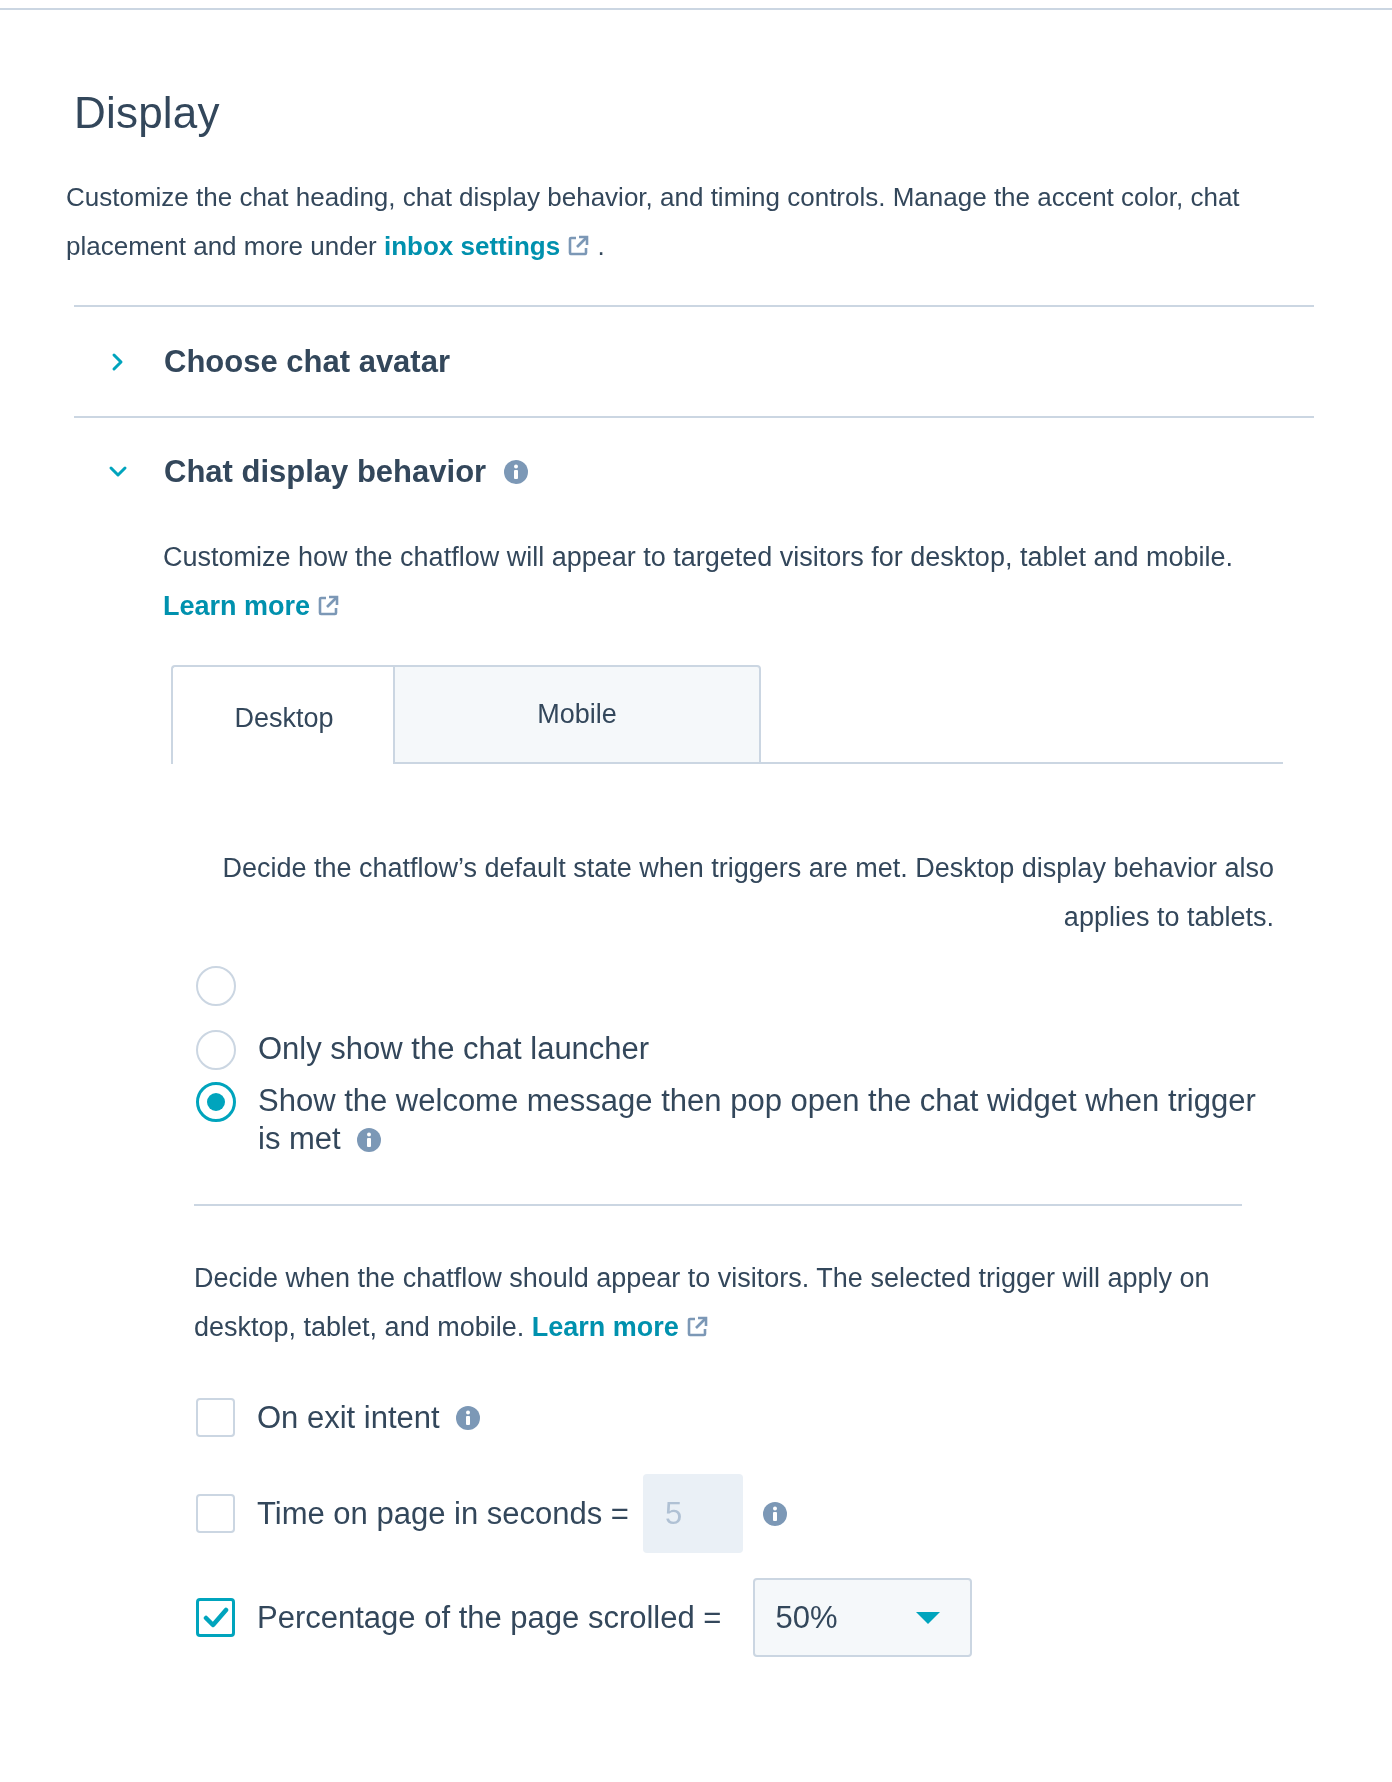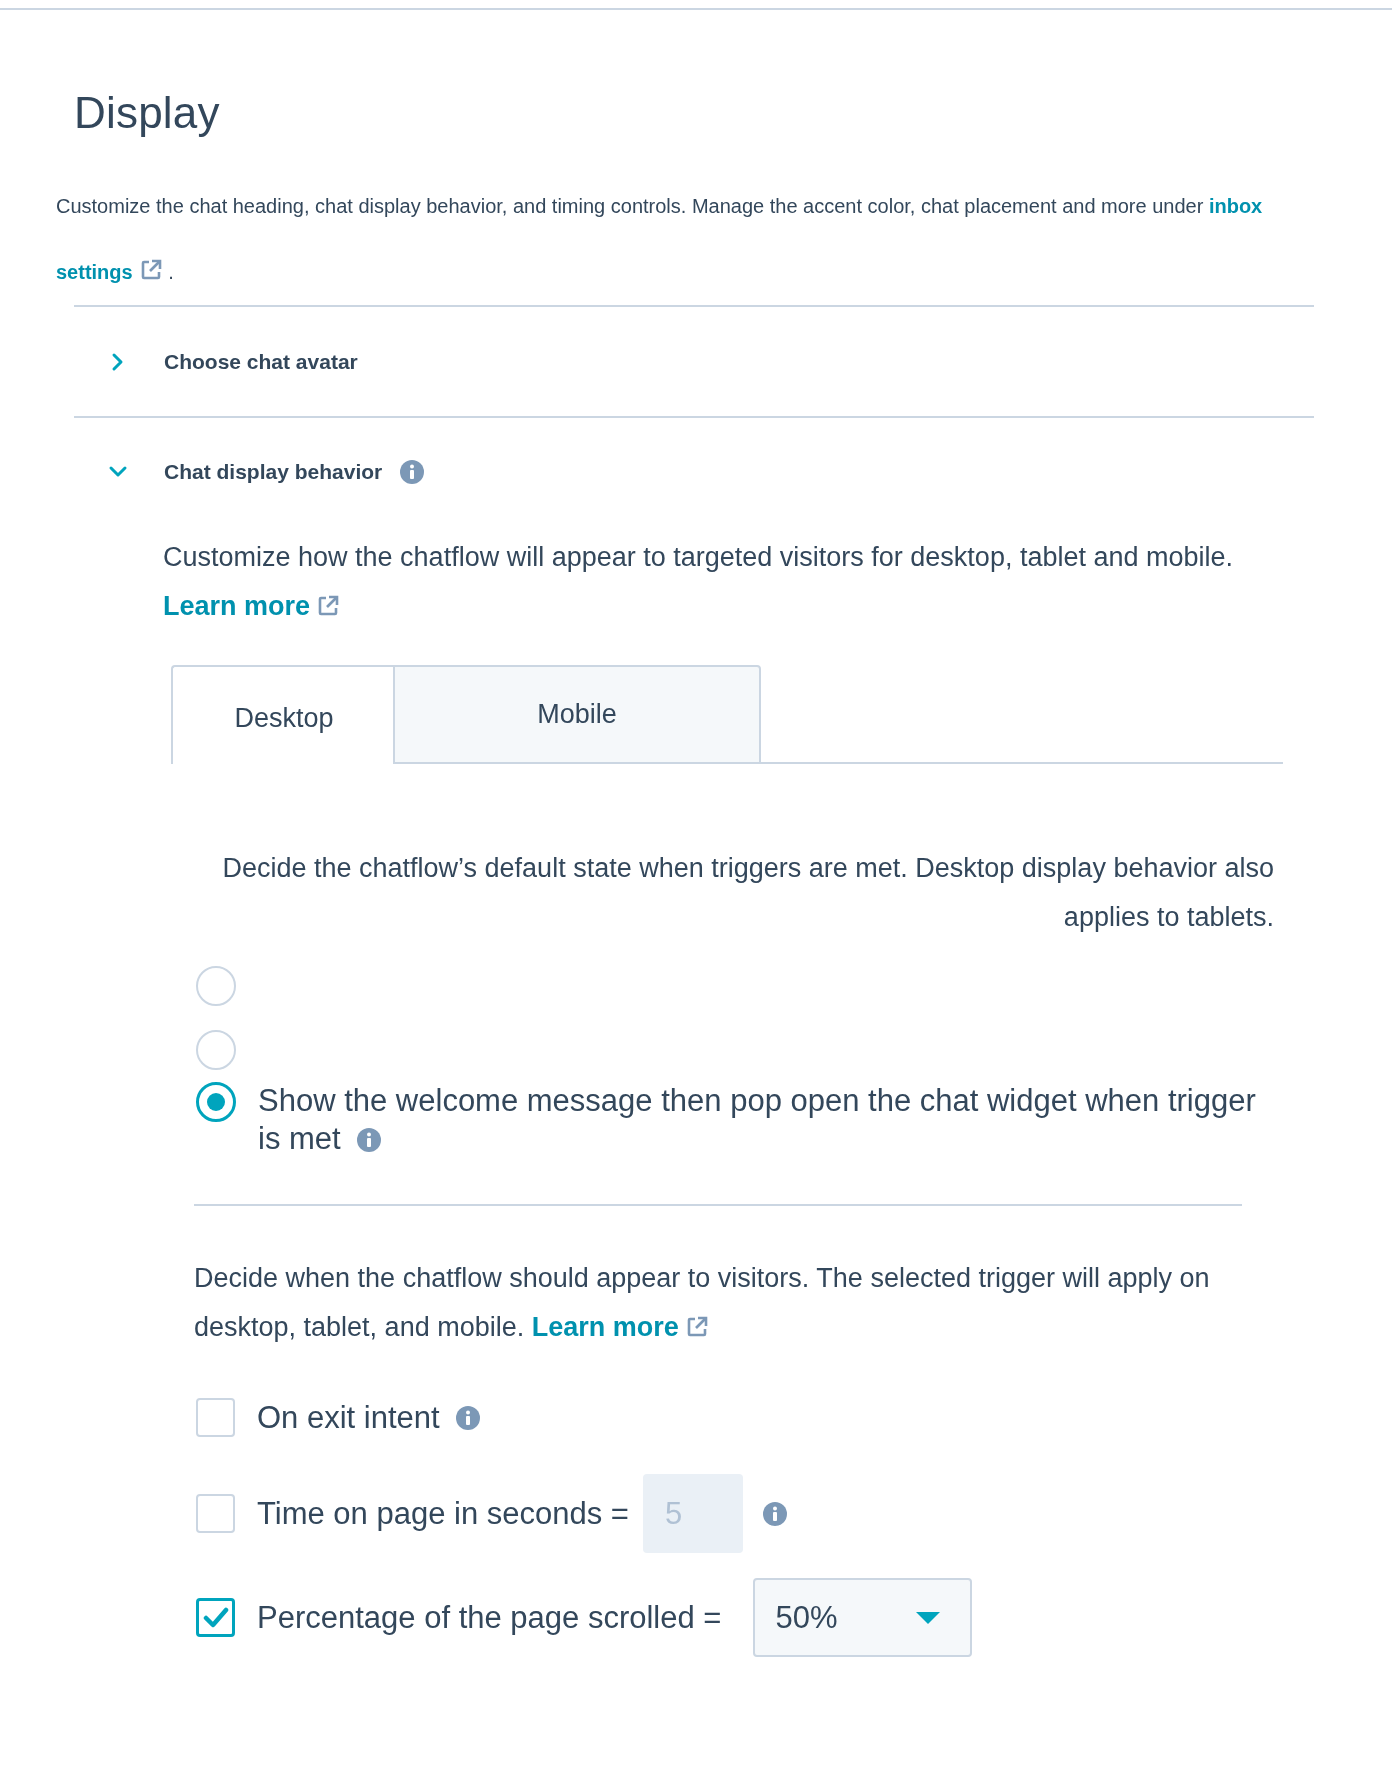--- a/index.html
+++ b/index.html
@@ -5,29 +5,29 @@
     * { box-sizing: border-box; margin: 0; padding: 0; }
     html, body {
       width: 1392px; height: 1782px; background: #ffffff; overflow: hidden;
       font-family: "Liberation Sans", "DejaVu Sans", sans-serif;
       color: #33475b;
     }
     .page { position: relative; width: 1392px; height: 1782px; border-radius: 9px; }
     .top-border { position: absolute; left: 0; top: 8px; width: 1392px; height: 2px; background: #cbd6e2; }
 
     .title { position: absolute; left: 74px; top: 88px; font-size: 44px; font-weight: 400; color: #33475b; letter-spacing: 0.2px; }
-    .intro { position: absolute; left: 56px; top: 173px; width: 1250px; font-size: 20px; line-height: 66px; color: #33475b; }
+    .intro { position: absolute; left: 66px; top: 173px; width: 1250px; font-size: 26px; line-height: 49px; color: #33475b; }
     a.link { color: #0091ae; font-weight: 700; text-decoration: none; }
     .ext-icon { display: inline-block; width: 24px; height: 24px; vertical-align: -3px; margin-left: 6px; }
 
     .divider { position: absolute; height: 2px; background: #cbd6e2; }
 
     .acc-header { position: absolute; left: 74px; display: flex; align-items: center; height: 40px; }
     .chev { width: 24px; height: 24px; display: inline-block; margin-left: 32px; margin-right: 34px; }
-    .acc-title { font-size: 21px; font-weight: 700; color: #33475b; }
+    .acc-title { font-size: 31px; font-weight: 700; color: #33475b; }
     .info-icon { display: inline-block; width: 24px; height: 24px; vertical-align: middle; }
     .acc-header .info-icon { margin-left: 18px; }
 
     .acc-desc { position: absolute; left: 163px; top: 533px; width: 1120px; font-size: 27px; line-height: 49px; color: #33475b; }
 
     .tabs { position: absolute; left: 171px; top: 665px; width: 1112px; height: 99px; }
     .tabs-underline { position: absolute; left: 222px; right: 0; bottom: 0; height: 2px; background: #cbd6e2; }
     .tab { position: absolute; top: 0; height: 99px; display: flex; align-items: center; justify-content: center; font-size: 27px; color: #33475b; border: 2px solid #cbd6e2; }
     .tab.active { left: 0; width: 224px; background: #ffffff; border-bottom: none; border-right: none; border-top-left-radius: 4px; font-weight: 500; padding-top: 6px; }
     .tab.inactive { left: 222px; width: 368px - 0px; width: 368px; width: 369px; background: #f5f8fa; border-top-right-radius: 4px; }
@@ -106,20 +106,21 @@
   </div>
 
   <p class="section-desc" style="top:844px;text-align:right;">Decide the chatflow’s default state when triggers are met. Desktop display behavior also applies to tablets.</p>
 
   <div class="radio-row" style="top:966px;">
     <span class="radio"></span>
   </div>
 
   <div class="radio-row" style="top:1030px;">
     <span class="radio"></span>
+    <span class="radio-label">Only show the chat launcher</span>
   </div>
 
   <div class="radio-row" style="top:1082px; width:1080px;">
     <span class="radio checked"></span>
     <span class="radio-label"><span>Show the welcome message then pop open the chat widget when trigger is met</span><svg class="info-icon" viewBox="0 0 24 24">
           <circle cx="12" cy="12" r="12" fill="#7c98b6"></circle>
           <circle cx="12" cy="6.5" r="2" fill="#fff"></circle>
           <rect x="10" y="10" width="4" height="9" rx="1" fill="#fff"></rect>
         </svg></span>
   </div>

